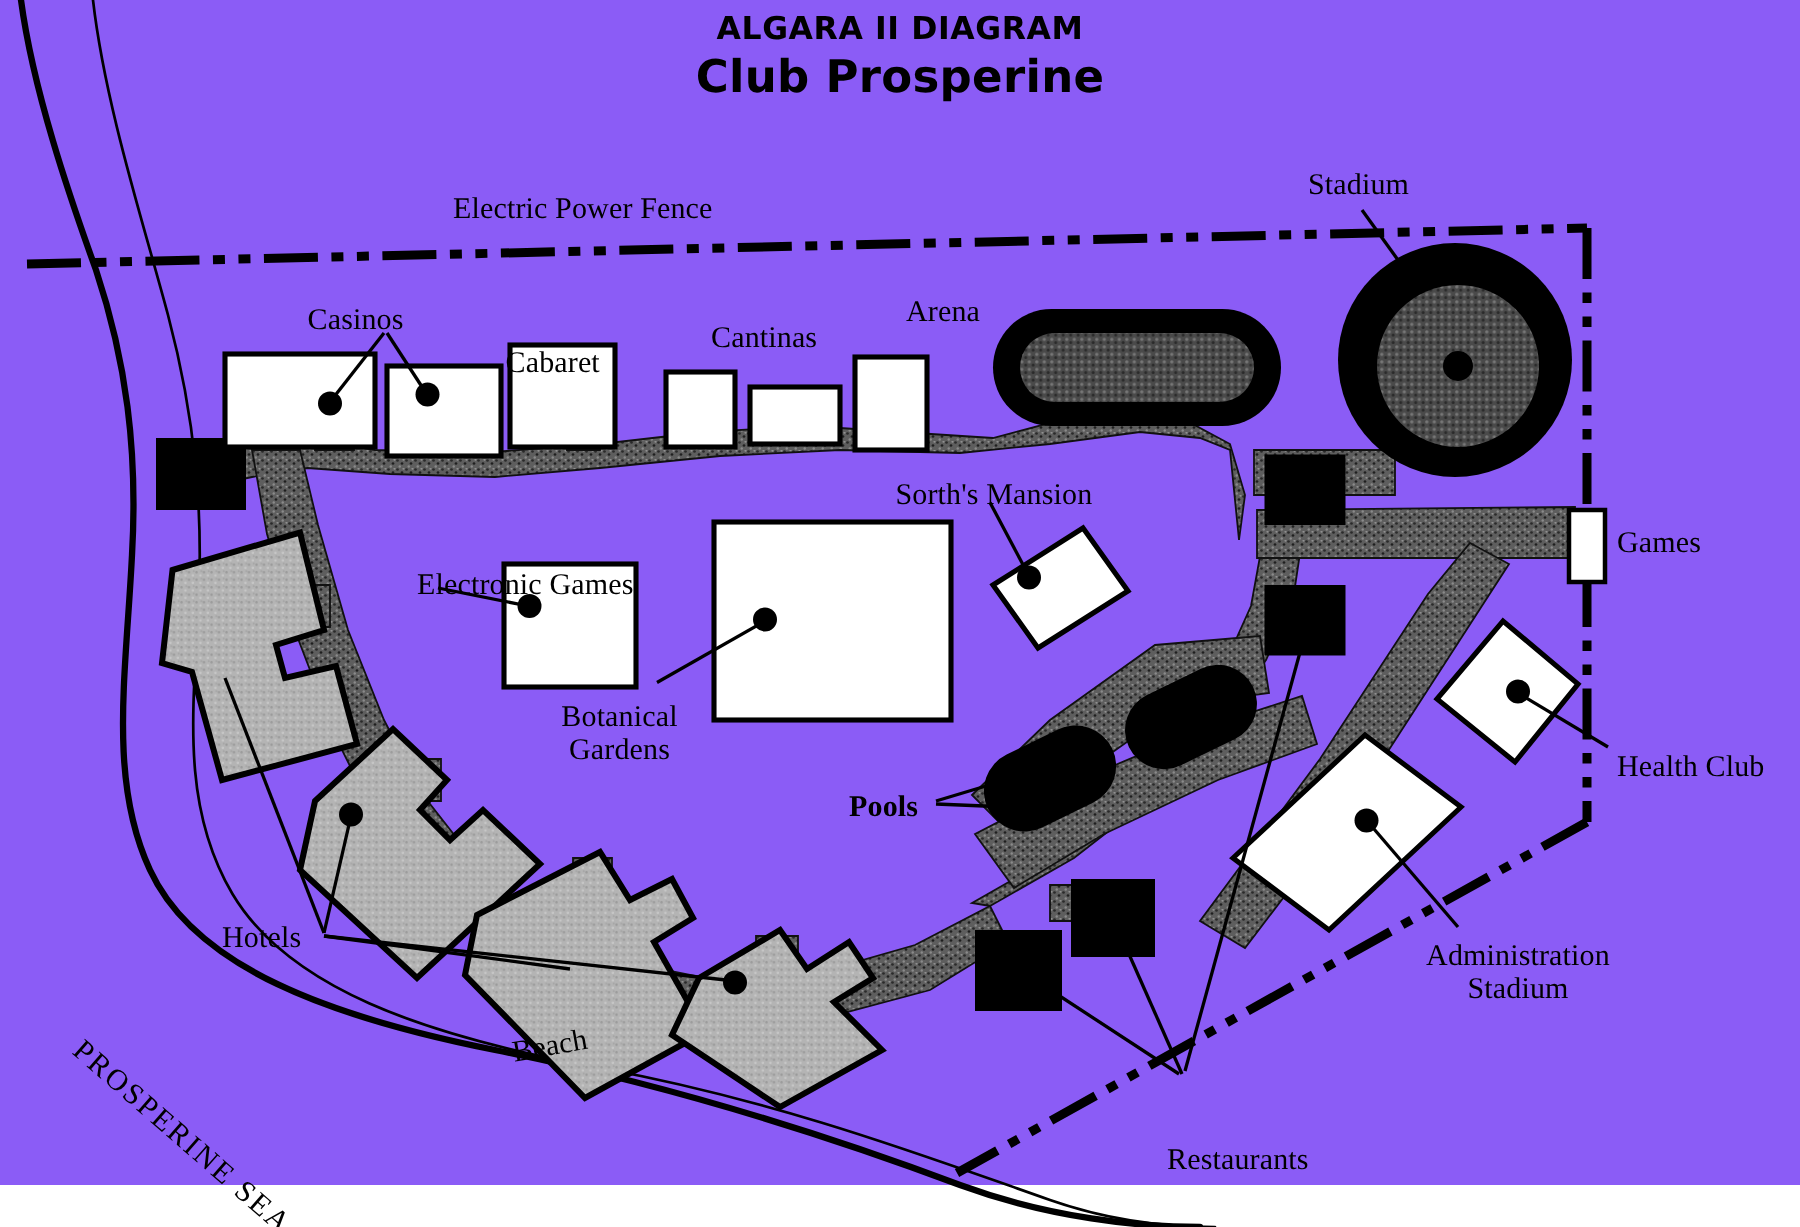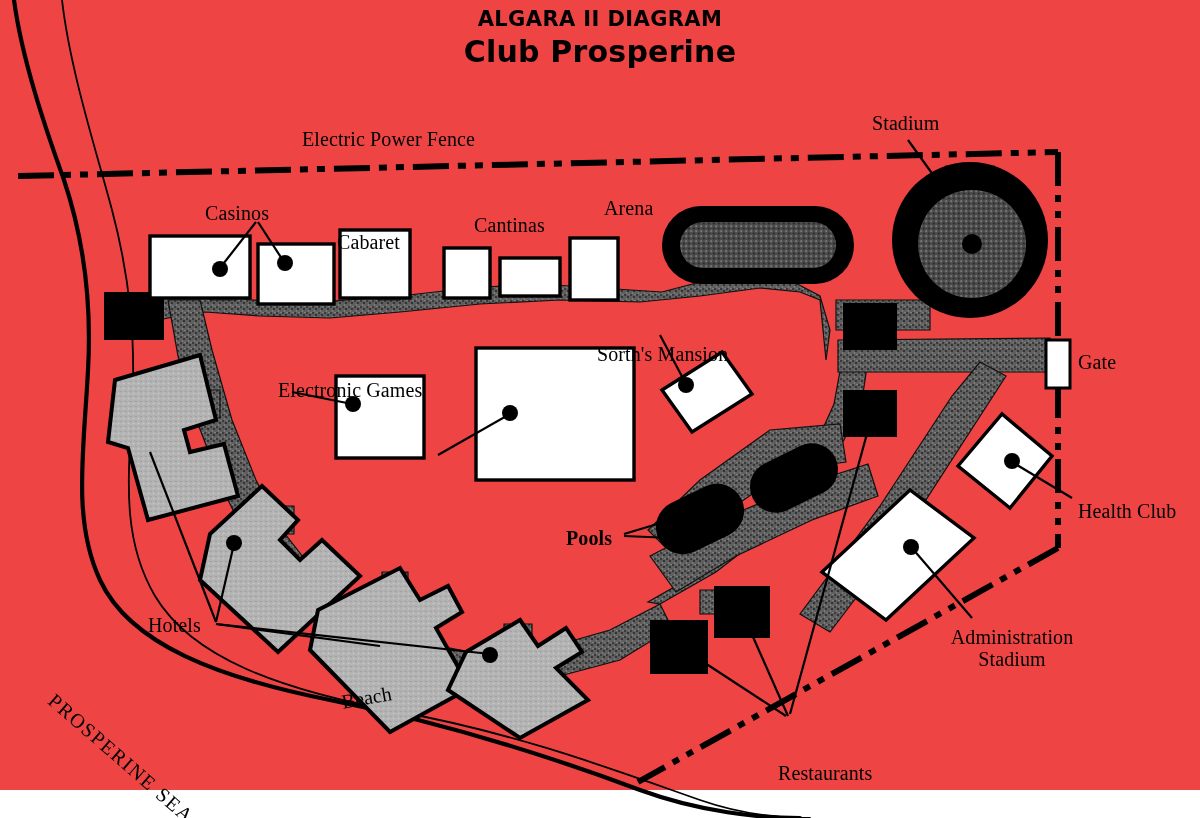--- a/index.html
+++ b/index.html
@@ -10,21 +10,21 @@
   body {
     font-family: "Liberation Serif", serif;
     width: 1200px;
     height: 818px;
     overflow: hidden;
   }
   #map-root {
     position: relative;
     width: 1200px;
     height: 790px;
-    background: #ef4444;
+    background: #8b5cf6;
   }
   #map-svg {
     position: absolute;
     top: 0;
     left: 0;
     width: 1200px;
     height: 818px;
     display: block;
   }
   .lbl {
@@ -234,24 +234,26 @@
 
   <div class="lbl title-sub ctr" style="left:0; top:8px; width:1200px;">ALGARA II DIAGRAM</div>
   <div class="lbl title-main ctr" style="left:0; top:36px; width:1200px;">Club Prosperine</div>
 
   <div class="lbl map-label" style="left:302px; top:129px;">Electric Power Fence</div>
   <div class="lbl map-label" style="left:872px; top:113px;">Stadium</div>
   <div class="lbl map-label" style="left:205px; top:203px;">Casinos</div>
   <div class="lbl map-label" style="left:337px; top:196px;margin-top:36px;">Cabaret</div>
   <div class="lbl map-label" style="left:474px; top:215px;text-align:right;">Cantinas</div>
   <div class="lbl map-label" style="left:604px; top:198px;">Arena</div>
-  <div class="lbl map-label" style="left:597px; top:320px;margin-top:24px;">Sorth's Mansion</div>
+  <div class="lbl map-label" style="left:597px; top:320px;">Sorth's Mansion</div>
   <div class="lbl map-label" style="left:278px; top:380px;">Electronic Games</div>
+  <div class="lbl map-label ctr" style="left:358px; top:468px; width:110px;">Botanical
+Gardens</div>
   <div class="lbl map-label" style="left:566px; top:528px;font-weight:bold;">Pools</div>
-  <div class="lbl map-label" style="left:1078px; top:352px;">Gate</div>
+  <div class="lbl map-label" style="left:1078px; top:352px;">Games</div>
   <div class="lbl map-label" style="left:1078px; top:501px;">Health Club</div>
   <div class="lbl map-label ctr" style="left:932px; top:627px; width:160px;">Administration
 Stadium</div>
   <div class="lbl map-label" style="left:778px; top:723px;margin-top:40px;">Restaurants</div>
   <div class="lbl map-label" style="left:148px; top:615px;">Hotels</div>
   <div class="lbl beach-label" style="left:340px; top:692px;">Beach</div>
   <div class="lbl sea-label" style="left:58px; top:690px;">PROSPERINE SEA</div>
 
 </div>
 

